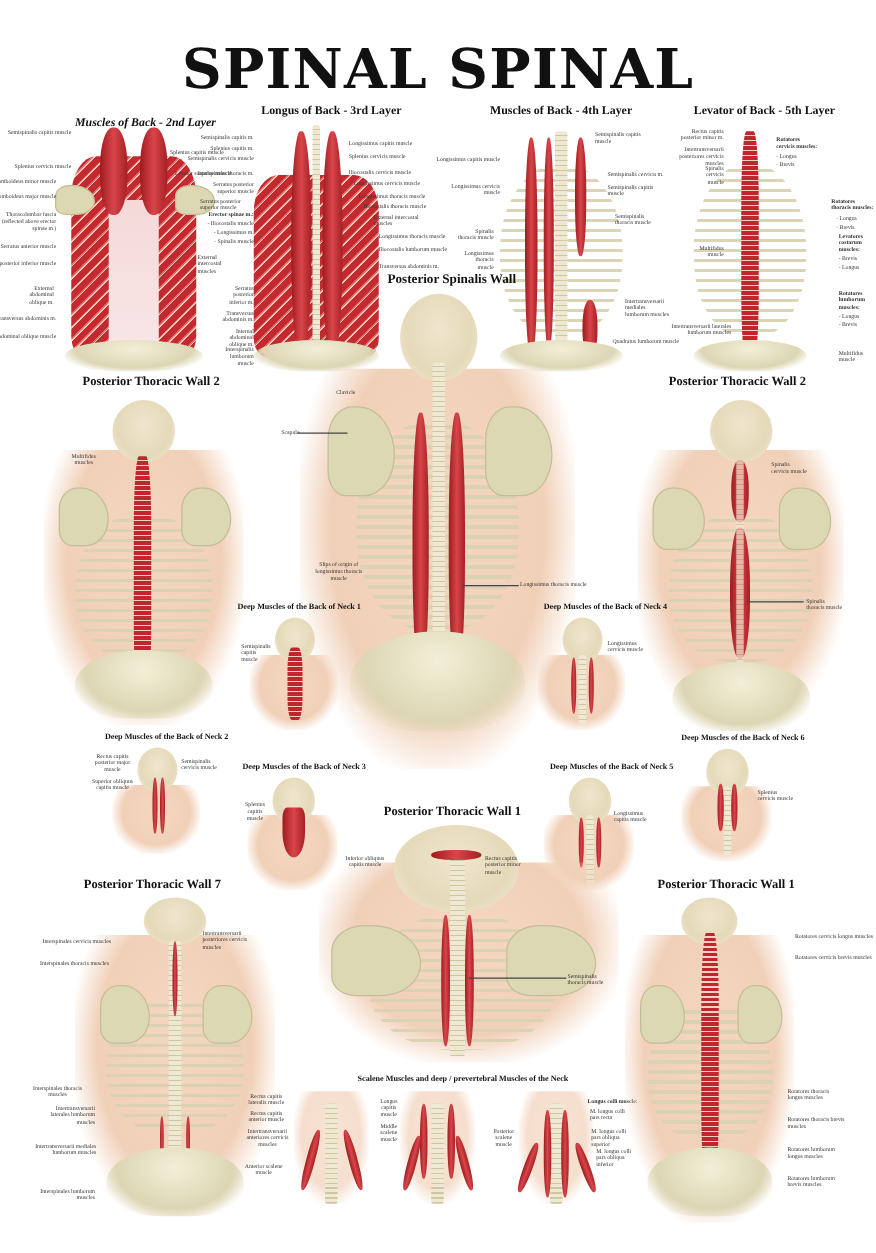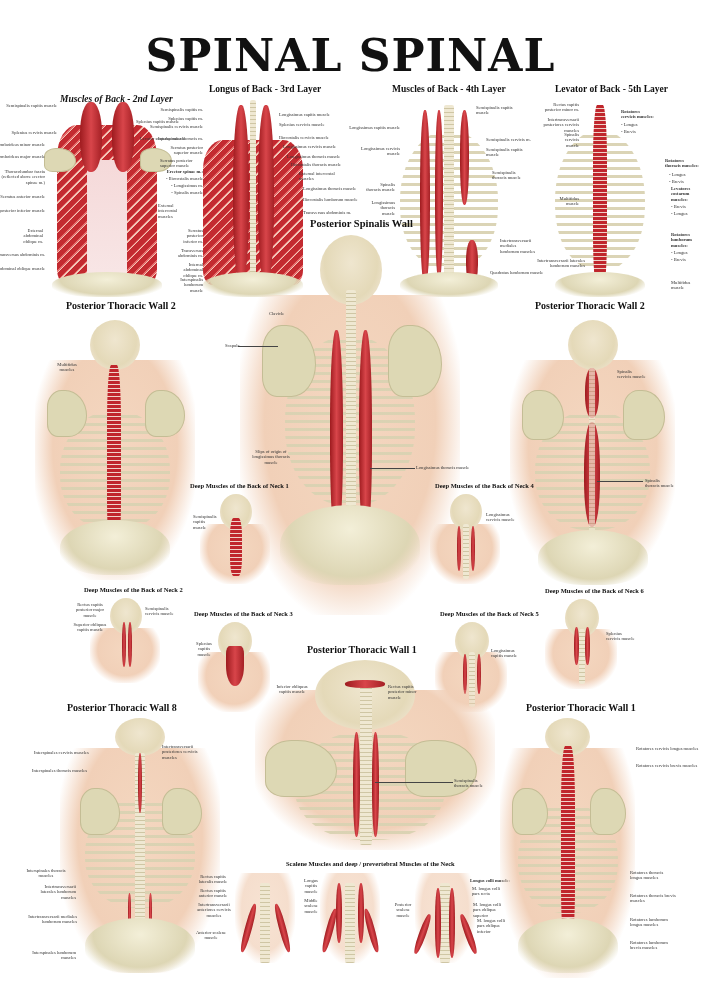--- a/index.html
+++ b/index.html
@@ -279,21 +279,21 @@
       <div class="muscle" style="left:117px;top:72px;width:7px;height:105px;"></div>
       <div class="muscle" style="left:90px;top:20px;width:40px;height:8px;"></div>
     </div>
     <div class="lbl r" style="left:20px;top:42px;white-space:normal;width:34px;text-align:center;">Inferior obliquus capitis muscle</div>
     <div class="lbl" style="left:133px;top:42px;white-space:normal;width:32px;">Rectus capitis posterior minor muscle</div>
     <div class="lbl" style="left:199px;top:136px;white-space:normal;width:34px;">Semispinalis thoracis muscle</div>
     <div class="ln" style="left:120px;top:140px;width:78px;"></div>
   </div>
 
   <div class="panel" style="left:20px;top:700px;width:200px;height:280px;">
-    <div class="ptitle big" style="left:47px;top:2px;font-size:10px;">Posterior Thoracic Wall 8</div>
+    <div class="ptitle big" style="left:47px;top:2px;font-size:10px;">Posterior Thoracic Wall 7</div>
     <div class="fig" style="left:40px;top:18px;width:160px;height:262px;">
       <div class="skin" style="left:0;top:30px;width:160px;height:225px;"></div>
       <div class="head" style="left:55px;top:0;width:50px;height:38px;"></div>
       <div class="ribs" style="left:25px;top:80px;width:110px;height:110px;"></div>
       <div class="scap" style="left:20px;top:70px;width:38px;height:45px;"></div>
       <div class="scap" style="left:102px;top:70px;width:38px;height:45px;"></div>
       <div class="spine" style="left:75px;top:35px;width:10px;height:200px;"></div>
       <div class="muscle" style="left:78px;top:35px;width:4px;height:60px;"></div>
       <div class="muscle" style="left:68px;top:175px;width:3px;height:35px;"></div>
       <div class="muscle" style="left:89px;top:175px;width:3px;height:35px;"></div>

